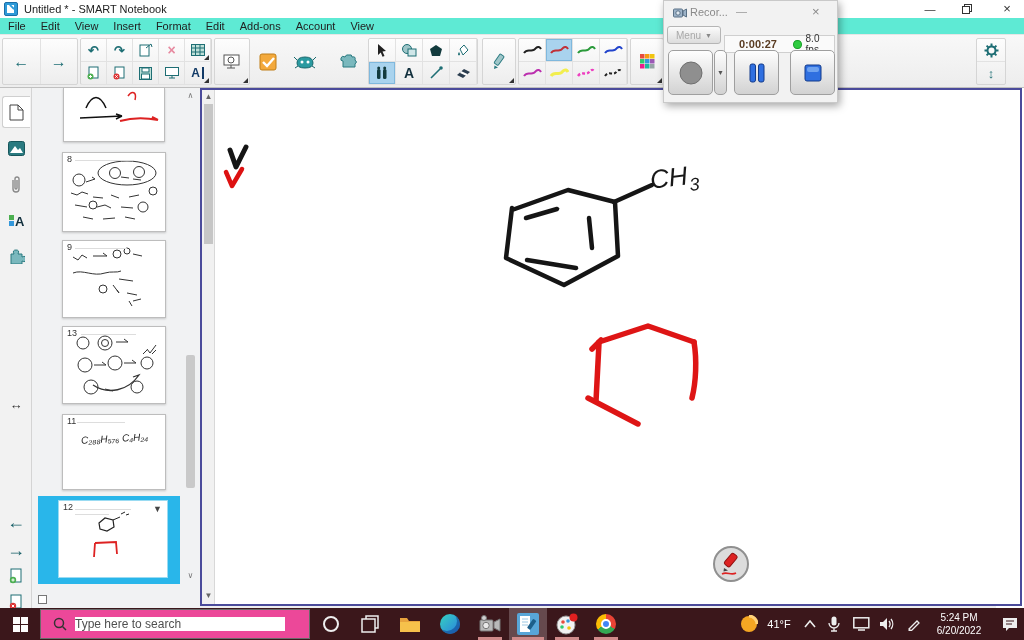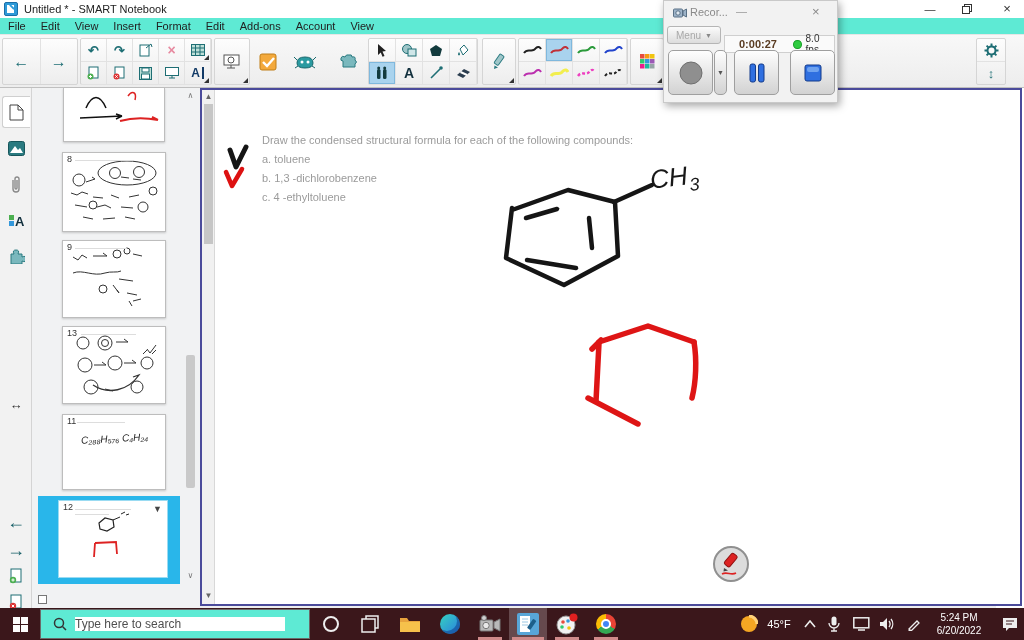--- a/index.html
+++ b/index.html
@@ -85,21 +85,21 @@
   #rec-time { font-size:11px; font-weight:bold; color:#5a3c22; margin-left:14px; }
   #rec-dot { width:9px; height:9px; border-radius:50%; background:#2ecc40; border:1px solid #18a028; margin-left:16px; }
   #rec-fps { font-size:10px; color:#333; margin-left:4px; }
   .recbtn { position:absolute; top:49px; height:45px; background:linear-gradient(#fefefe,#d2d2d2); border:1px solid #9f9f9f; border-radius:5px; display:flex; align-items:center; justify-content:center; }
 
   
   #taskbar { left:0; top:608px; width:1024px; height:32px; background:#3b171b; }
   #start { left:0; top:608px; width:40px; height:32px; display:flex; align-items:center; justify-content:center; }
   .winlogo { display:grid; grid-template-columns:7px 7px; grid-template-rows:7px 7px; gap:1px; }
   .winlogo i { background:#fdfdfd; }
-  #searchbox { left:40px; top:609px; width:270px; height:30px; background:#5eead4; border:1px solid #6a6a6a; display:flex; align-items:center; }
+  #searchbox { left:40px; top:609px; width:270px; height:30px; background:#ec4899; border:1px solid #6a6a6a; display:flex; align-items:center; }
   #searchbox input { border:none; outline:none; width:210px; font-size:12px; color:#444; font-family:"Liberation Sans",sans-serif; }
   #searchbox input::placeholder { color:#4f4f4f; }
   .tb-app { position:absolute; top:608px; width:38px; height:32px; display:flex; align-items:center; justify-content:center; }
   .tb-app.active { background:rgba(255,255,255,.22); }
   .underline { position:absolute; top:637px; height:3px; width:24px; background:#cf8a8a; }
   .trayico { position:absolute; top:608px; height:32px; display:flex; align-items:center; justify-content:center; color:#eee; }
   #tray-temp { font-size:11px; color:#fff; }
   #clock { position:absolute; left:928px; top:611px; width:62px; text-align:center; color:#fff; font-size:10px; line-height:13px; }
 </style>
 </head>
@@ -512,26 +512,20 @@
     <span id="autohide-label">Auto-hide</span>
   </div>
 
   <div id="canvas" class="abs">
     <div id="canvas-scroll">
       <div class="scrollchev" style="top:1px;">▲</div>
       <div id="canvas-thumb"></div>
       <div class="scrollchev" style="top:500px;">▼</div>
     </div>
 
-    <div id="canvas-text">
-      <div id="prompt">Draw the condensed structural formula for each of the following compounds:</div>
-      <div class="q-item">a. toluene</div>
-      <div class="q-item">b. 1,3 -dichlorobenzene</div>
-      <div class="q-item">c. 4 -ethyltoluene</div>
-    </div>
 
     <svg id="ink-svg" width="818" height="514">
 
       <path d="M28,60 L34,77 L44,57" fill="none" stroke="#151515" stroke-width="5" stroke-linecap="round" stroke-linejoin="round"></path>
       <path d="M24,82 L30,96 L40,79" fill="none" stroke="#dd1111" stroke-width="4.5" stroke-linecap="round" stroke-linejoin="round"></path>
 
       <g stroke="#151515" stroke-width="4.5" fill="none" stroke-linecap="round" stroke-linejoin="round">
         <path d="M310,120 L366,100 L413,112 L416,166 L362,195 L304,168 L310,118"></path>
         <path d="M324,128 L355,119"></path>
         <path d="M387,128 L390,158"></path>
@@ -675,21 +669,21 @@
   <div class="underline" style="left:555px;"></div>
   <div class="underline" style="left:594px;"></div>
 
   <div class="trayico" style="left:736px;width:26px;">
     <svg width="18" height="18">
         <circle cx="9" cy="9" r="8" fill="#f5a623"></circle>
         <path d="M9,1 a8,8 0 0 1 8,8" fill="none" stroke="#ffd27a" stroke-width="3"></path>
       </svg>
   </div>
   <div class="trayico" style="left:762px;width:34px;">
-    <span id="tray-temp">45°F</span>
+    <span id="tray-temp">41°F</span>
   </div>
   <div class="trayico" style="left:798px;width:24px;">
     <svg width="12" height="8">
         <path d="M1,7 L6,1 L11,7" fill="none" stroke="#eee" stroke-width="1.6"></path>
       </svg>
   </div>
   <div class="trayico" style="left:822px;width:24px;">
     <svg width="12" height="16">
         <rect x="3.5" y="0.5" width="5" height="9" rx="2.5" fill="#eee"></rect>
         <path d="M1,7 a5,5 0 0 0 10,0 M6,12 v3 M3,15 h6" fill="none" stroke="#eee" stroke-width="1.3"></path>

